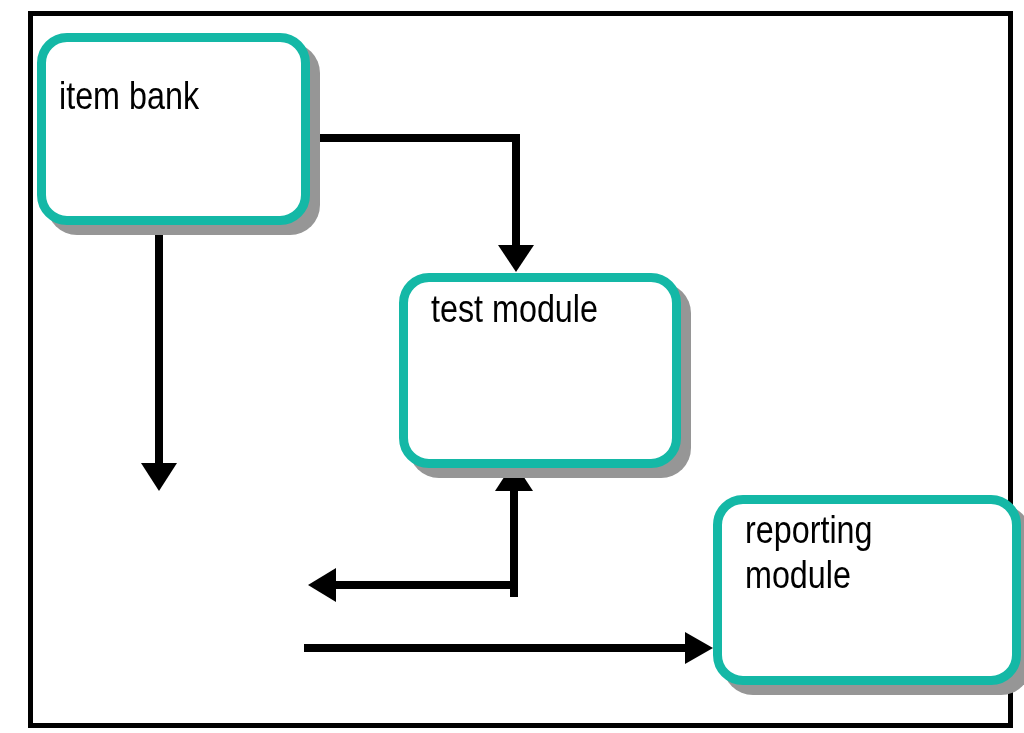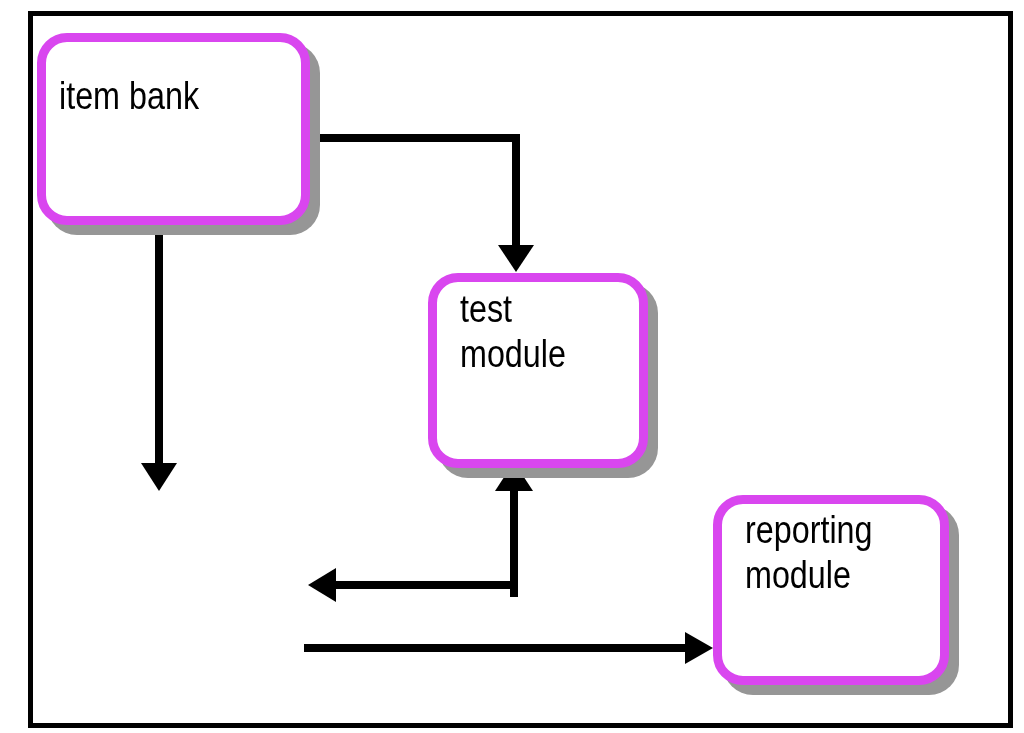--- a/index.html
+++ b/index.html
@@ -21,39 +21,39 @@
     top: 11px;
     width: 985px;
     height: 717px;
     box-sizing: border-box;
     border: 5px solid #000000;
     background: transparent;
   }
   .node {
     position: absolute;
     box-sizing: border-box;
-    border: 9px solid #d946ef;
+    border: 9px solid #14b8a6;
     border-radius: 30px;
     background: #ffffff;
     box-shadow: 10px 10px 0 #969696;
     color: #000000;
   }
   .node-label {
     display: inline-block;
     font-size: 38px;
     line-height: 45px;
     color: #000000;
     transform: scaleX(0.85);
     transform-origin: top left;
     white-space: normal;
   }
   .node-item-bank        { left: 37px;  top: 33px;  width: 273px; height: 192px; padding: 32px 10px 0 13px; }
-  .node-test-module      { left: 428px; top: 273px; width: 220px; height: 195px; padding: 5px 10px 0 23px; }
+  .node-test-module      { left: 399px; top: 273px; width: 282px; height: 195px; padding: 5px 10px 0 23px; }
   .node-test-algorithm   { left: 33px;  top: 494px; width: 274px; height: 190px; padding: 1px 10px 0 20px; }
-  .node-reporting-module { left: 713px; top: 495px; width: 236px; height: 190px; padding: 4px 30px 0 23px; }
+  .node-reporting-module { left: 713px; top: 495px; width: 308px; height: 190px; padding: 4px 30px 0 23px; }
 
   .seg {
     position: absolute;
     background: #000000;
   }
   .tri {
     position: absolute;
     width: 0;
     height: 0;
   }

